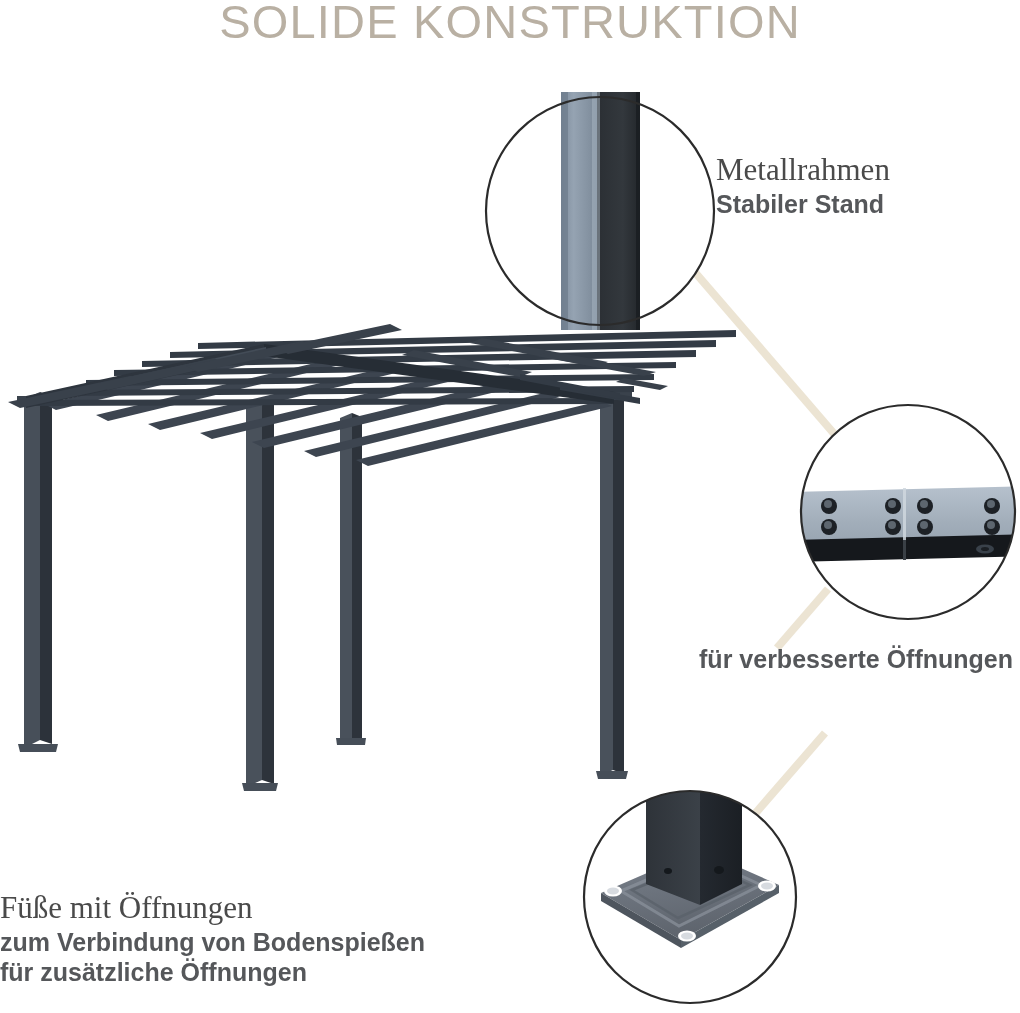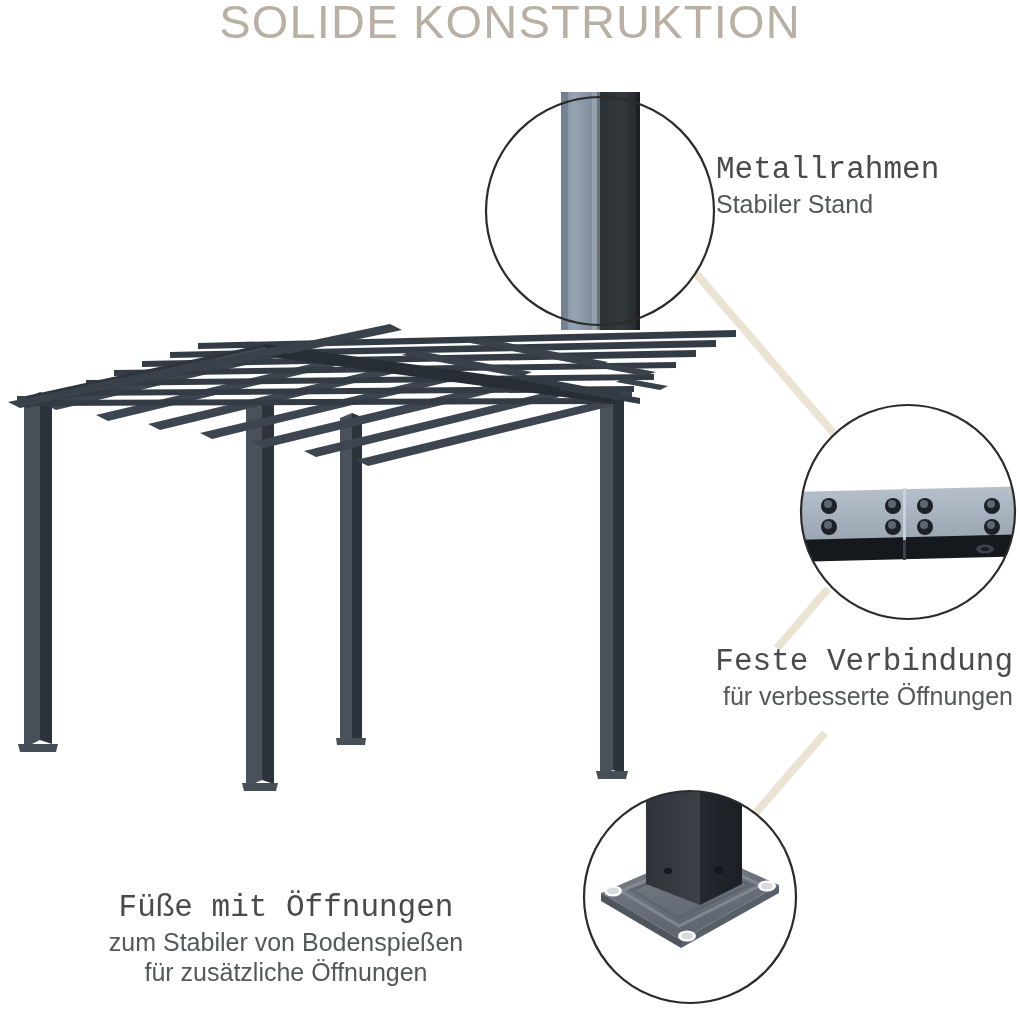--- a/index.html
+++ b/index.html
@@ -36,39 +36,39 @@
     position: absolute;
     left: 0;
     top: 0;
     width: 1020px;
     height: 1013px;
   }
 
   
   .callout { position: absolute; }
   .callout .head {
-    font-family: Liberation Mono, monospace;
+    font-family: Liberation Serif, serif;
     font-size: 31px;
     font-weight: 400;
     color: #4a4a4a;
     line-height: 1.18;
     white-space: nowrap;
   }
   .callout .sub {
     font-family: "Liberation Sans", sans-serif;
     font-size: 25px;
-    font-weight: 400;
+    font-weight: 700;
     color: #55575a;
     line-height: 1.2;
     white-space: nowrap;
   }
 
   #callout-frame  { left: 716px; top: 152px;  text-align: left; }
   #callout-joint  { left: 0px;   top: 644px;  width: 1013px; text-align: right; }
-  #callout-feet   { left: 0px;   top: 890px;  width: 572px;  text-align: center; }
+  #callout-feet   { left: 0px;   top: 890px;  width: 572px;  text-align: left; }
 
   #callout-joint .head { padding-right: 0px; }
   #callout-feet  .sub  { line-height: 1.22; }
 </style>
 </head>
 <body>
 
 <div id="page">
 
   <svg id="art" viewBox="0 0 1020 1013">
@@ -290,23 +290,22 @@
   </svg>
 
   <div id="title">SOLIDE KONSTRUKTION</div>
 
   <div class="callout" id="callout-frame">
     <div class="head">Metallrahmen</div>
     <div class="sub">Stabiler Stand</div>
   </div>
 
   <div class="callout" id="callout-joint">
-    <div class="head">Feste Verbindung</div>
     <div class="sub">für verbesserte Öffnungen</div>
   </div>
 
   <div class="callout" id="callout-feet">
     <div class="head">Füße mit Öffnungen</div>
-    <div class="sub">zum Stabiler von Bodenspießen</div>
+    <div class="sub">zum Verbindung von Bodenspießen</div>
     <div class="sub">für zusätzliche Öffnungen</div>
   </div>
 
 </div>
 
 </body></html>

